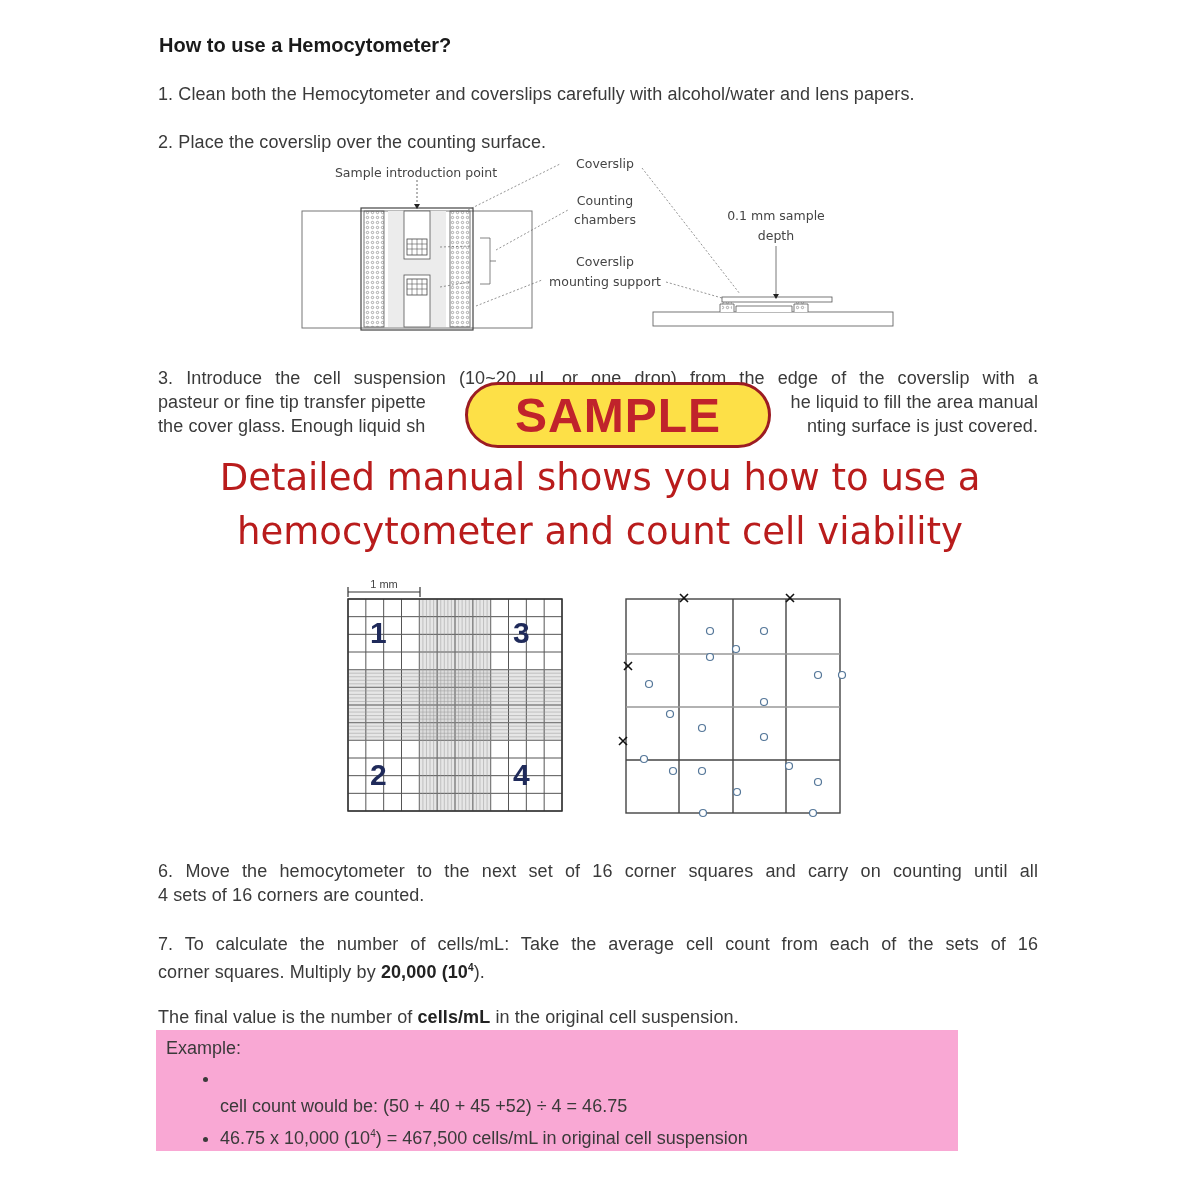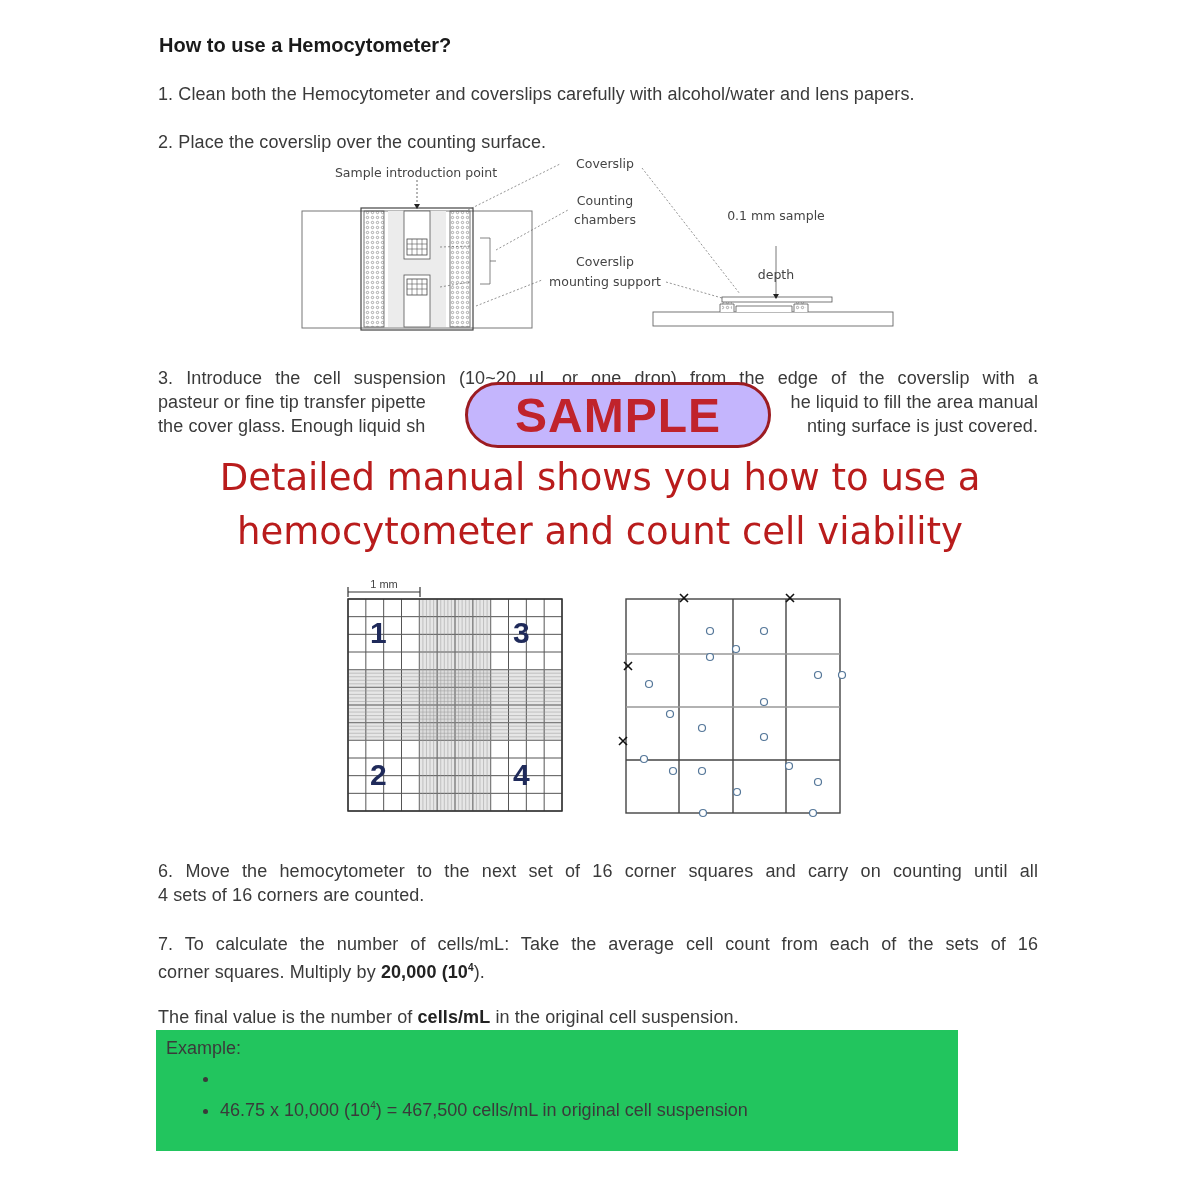--- a/index.html
+++ b/index.html
@@ -5,25 +5,25 @@
   html, body { margin:0; padding:0; background:#ffffff; }
   body { width:1200px; height:1200px; position:relative; overflow:hidden;
          font-family:"Liberation Sans", sans-serif; color:#2a2a2a; }
   .abs { position:absolute; }
   .h1 { left:159px; top:34px; font-size:20px; font-weight:bold; color:#1a1a1a; }
   .p  { font-size:18px; line-height:24.5px; color:#3a3a3a; letter-spacing:0.1px;margin-top:12px; }
   .p b { color:#222; }
   .just { text-align:justify; text-align-last:justify; }
   .lbl { font-family:"DejaVu Sans", sans-serif; font-size:12.5px; color:#444; text-align:center; line-height:19px; }
   .stamp { left:465px; top:382px; width:306px; height:66px; border:3px solid #9c1c22; border-radius:36px;
-           background:#c4b5fd; box-sizing:border-box; display:flex; align-items:center; justify-content:center; }
+           background:#fde047; box-sizing:border-box; display:flex; align-items:center; justify-content:center; }
   .stamp span { font-size:48px; font-weight:bold; color:#c0232b; letter-spacing:1px; }
   .promo { left:150px; width:900px; text-align:center; font-size:37px; font-weight:normal; color:#b91c1c;
            font-family:"DejaVu Sans", sans-serif; letter-spacing:0px; }
-  .example { left:156px; top:1030px; width:802px; height:121px; background:#22c55e; }
+  .example { left:156px; top:1030px; width:802px; height:121px; background:#f9a8d4; }
   .example .t { position:absolute; left:10px; top:8px; font-size:18px; color:#3a3a3a; }
   .example ul { position:absolute; left:28px; top:34px; margin:0; padding:0 0 0 36px; width:720px;
                 font-size:18px; line-height:28px; color:#3a3a3a; }
   .example li { list-style:disc; }
   sup { font-size:10px; }
 </style>
 </head>
 <body>
 
 <div class="abs h1">How to use a Hemocytometer?</div>
@@ -71,21 +71,21 @@
   <line x1="486" y1="96" x2="486" y2="146" stroke="#555" stroke-width="0.8"></line>
   <polygon points="483,144 489,144 486,149" fill="#222"></polygon>
 </svg>
 <div class="abs lbl" style="left:318px;top:163px;width:196px;">Sample introduction point</div>
 <div class="abs lbl" style="left:560px;top:154px;width:90px;">Coverslip</div>
 <div class="abs lbl" style="left:560px;top:191px;width:90px;">Counting</div>
 <div class="abs lbl" style="left:560px;top:210px;width:90px;">chambers</div>
 <div class="abs lbl" style="left:545px;top:252px;width:120px;">Coverslip</div>
 <div class="abs lbl" style="left:536px;top:272px;width:138px;">mounting support</div>
 <div class="abs lbl" style="left:716px;top:206px;width:120px;">0.1 mm sample</div>
-<div class="abs lbl" style="left:716px;top:226px;width:120px;margin-top:39px;">depth</div>
+<div class="abs lbl" style="left:716px;top:226px;width:120px;">depth</div>
 
 <div class="abs p just" style="left:158px;top:354px;width:880px;">3. Introduce the cell suspension (10~20 µL or one drop) from the edge of the coverslip with a</div>
 <div class="abs p" style="left:158px;top:378px;">pasteur or fine tip transfer pipette</div>
 <div class="abs p" style="right:162px;top:378px;text-align:right;">he liquid to fill the area manual</div>
 <div class="abs p" style="left:158px;top:402px;">the cover glass. Enough liquid sh</div>
 <div class="abs p" style="right:162px;top:402px;text-align:right;">nting surface is just covered.</div>
 
 <div class="abs stamp">
   <span>SAMPLE</span>
 </div>
@@ -224,16 +224,16 @@
 <div class="abs p" style="left:158px;top:944px;">
   <span>corner squares. Multiply by </span><b><span>20,000 (10</span><sup>4</sup></b><span>).</span>
 </div>
 <div class="abs p" style="left:158px;top:993px;">
   <span>The final value is the number of </span><b>cells/mL</b><span> in the original cell suspension.</span>
 </div>
 
 <div class="abs example">
   <div class="t">Example:</div>
   <ul>
-    <li><br></li>
+    <li><br><span>cell count would be: (50 + 40 + 45 +52) ÷ 4 = 46.75</span></li>
     <li><span>46.75 x 10,000 (10</span><sup>4</sup><span>) = 467,500 cells/mL in original cell suspension</span></li>
   </ul>
 </div>
 
 </body></html>

